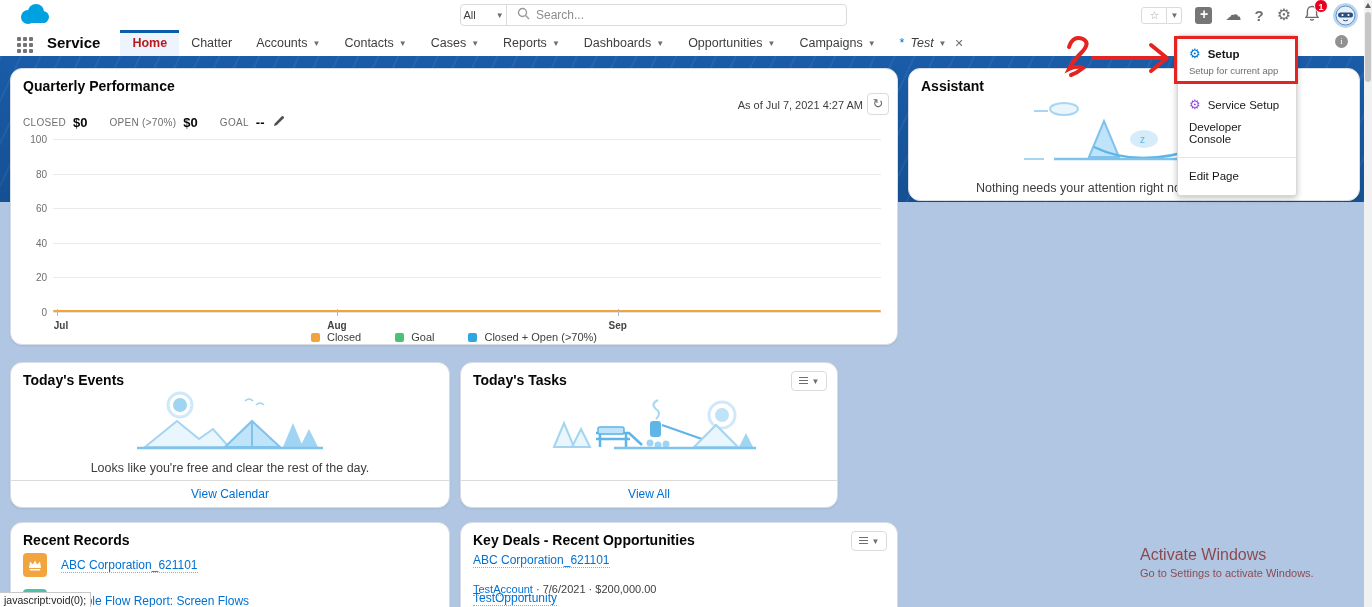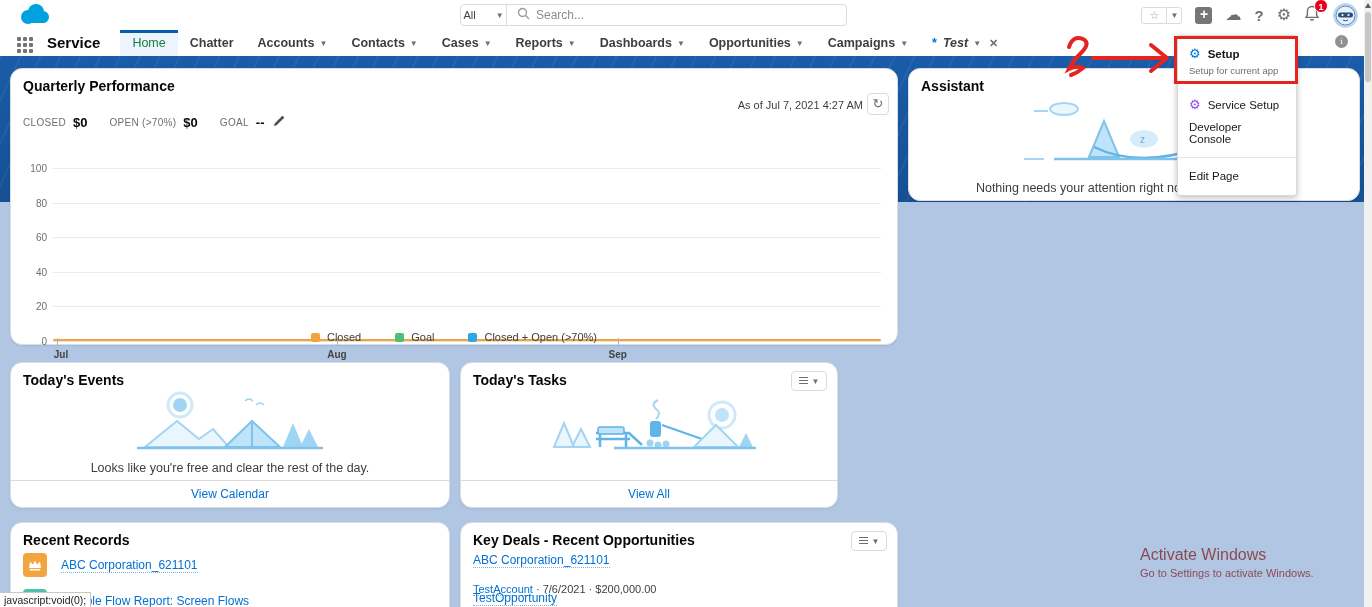--- a/index.html
+++ b/index.html
@@ -61,24 +61,24 @@
   .navbar {
     position:absolute; left:0; top:30px; width:1372px; height:26px; background:#fff; z-index:29;
     display:flex; align-items:stretch;
   }
   .waffle { display:grid; grid-template-columns:repeat(3,4px); grid-gap:2px; margin:7px 10px 0 17px; height:16px; cursor:pointer; }
   .waffle span { width:4px; height:4px; background:#747474; border-radius:1px; }
   .app-name { font-size:15px; font-weight:bold; color:#080707; margin:4px 20px 0 4px; }
   .tabs { display:flex; align-items:stretch; }
   .tab {
     display:flex; align-items:center; gap:5px; padding:0 12px; font-size:12.5px; color:#3e3e3c;
-    cursor:pointer; position:relative; white-space:nowrap;font-weight:bold;
+    cursor:pointer; position:relative; white-space:nowrap;
   }
   .tab .chev { font-size:8px; color:#706e6b; }
-  .tab.active { background:#eef4fe; color:#15803d; font-weight:normal; }
+  .tab.active { background:#eef4fe; color:#b91c1c; font-weight:bold; }
   .tab.active::before {
     content:""; position:absolute; left:0; top:0; width:100%; height:3px; background:#0b5cab;
   }
   .tab .dirty { color:#0070d2; font-style:normal; margin-right:1px; }
   .tab.temp .lbl { font-style:italic; }
   .tab .closex { font-size:11px; color:#706e6b; margin-left:3px; }
   .nav-info {
     position:absolute; right:24px; top:5px; width:13px; height:13px; background:#919191; color:#fff;
     border-radius:50%; font-size:9px; text-align:center; line-height:13px; font-family:"Liberation Serif",serif;
   }
@@ -104,21 +104,21 @@
   .refresh-btn {
     position:absolute; right:8px; top:24px; width:22px; height:22px; border:1px solid #dddbda;
     border-radius:4px; color:#706e6b; font-size:13px; text-align:center; line-height:20px; background:#fff; cursor:pointer;
   }
   .metrics { position:absolute; left:12px; top:46px; display:flex; gap:22px; align-items:center; }
   .metric { display:flex; align-items:center; gap:7px; }
   .metric .mlabel { font-size:10px; color:#706e6b; letter-spacing:0.3px; }
   .metric .mvalue { font-size:13px; color:#080707; font-weight:bold; }
   .pencil { margin-left:2px; cursor:pointer; }
   .chart { position:absolute; left:12px; top:70px; width:864px; height:200px; }
-  .plot { position:absolute; left:30px; top:0; width:828px; height:151px;margin-top:29px; }
+  .plot { position:absolute; left:30px; top:0; width:828px; height:151px; }
   .gridrow { position:absolute; left:0; width:100%; height:1px; background:#eceae8; }
   .gridrow .ylab {
     position:absolute; left:-30px; top:-5px; width:24px; text-align:right; font-size:10px; color:#706e6b; background:transparent;
   }
   .g100{top:0} .g80{top:35px} .g60{top:69px} .g40{top:104px} .g20{top:138px} .g0{top:173px; background:#e6e4e2;}
   .zero-line { position:absolute; left:0; top:171px; width:100%; height:2px; background:#f2ab55; border-radius:1px; }
   .xtick { position:absolute; top:170px; width:1px; height:7px; background:#b9b7b5; }
   .xt-jul{left:4px} .xt-aug{left:34.3%} .xt-sep{left:68.2%}
   .xlab { position:absolute; top:181px; transform:translateX(-50%); font-size:10px; font-weight:bold; color:#444; }
   .xl-jul{left:8px} .xl-aug{left:34.3%} .xl-sep{left:68.2%}

